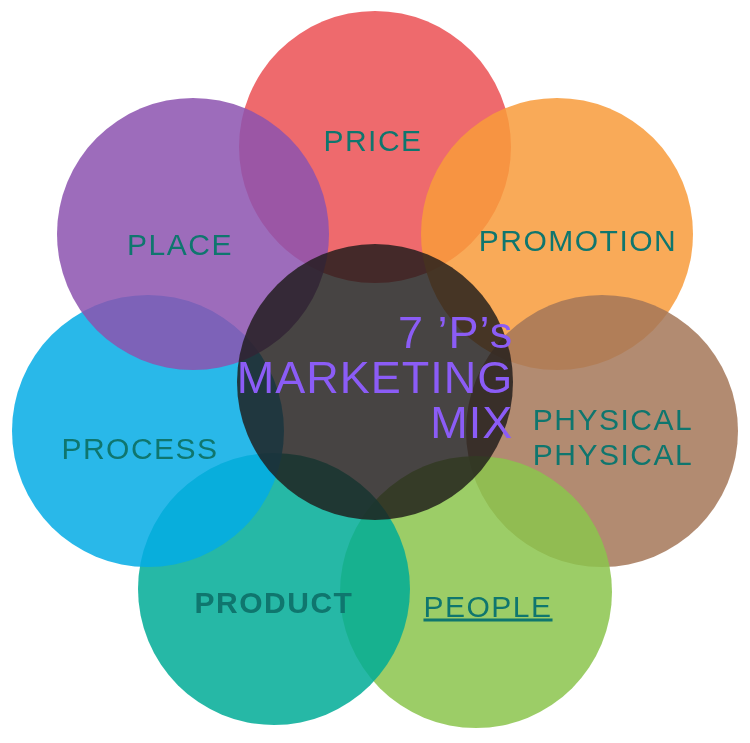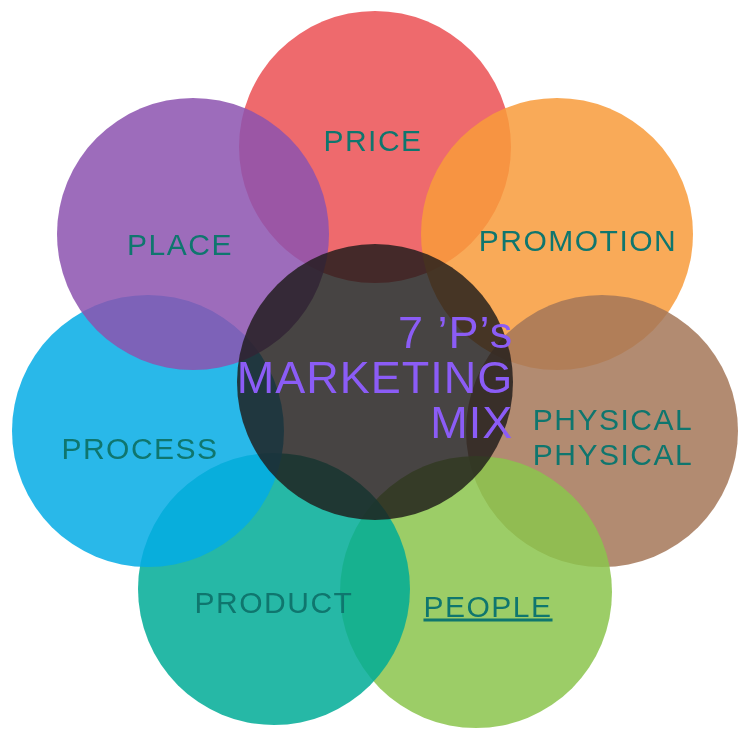--- a/index.html
+++ b/index.html
@@ -71,21 +71,21 @@
 
   <div class="label" style="left:578px; top:240px;">PROMOTION</div>
 
   <div class="label two-line" style="left:613px; top:437px;">
     <div>PHYSICAL</div>
     <div>PHYSICAL</div>
   </div>
 
   <div class="label" style="left:488px; top:606px;text-decoration:underline;">PEOPLE</div>
 
-  <div class="label" style="left:274px; top:602px;">PRODUCT</div>
+  <div class="label" style="left:274px; top:602px;font-weight:bold;">PRODUCT</div>
 
   <div class="label" style="left:140px; top:448px;">PROCESS</div>
 
   <div class="label" style="left:180px; top:244px;">PLACE</div>
 
   <div class="center-label">
     <div>7 ’P’s</div>
     <div>MARKETING</div>
     <div>MIX</div>
   </div>

